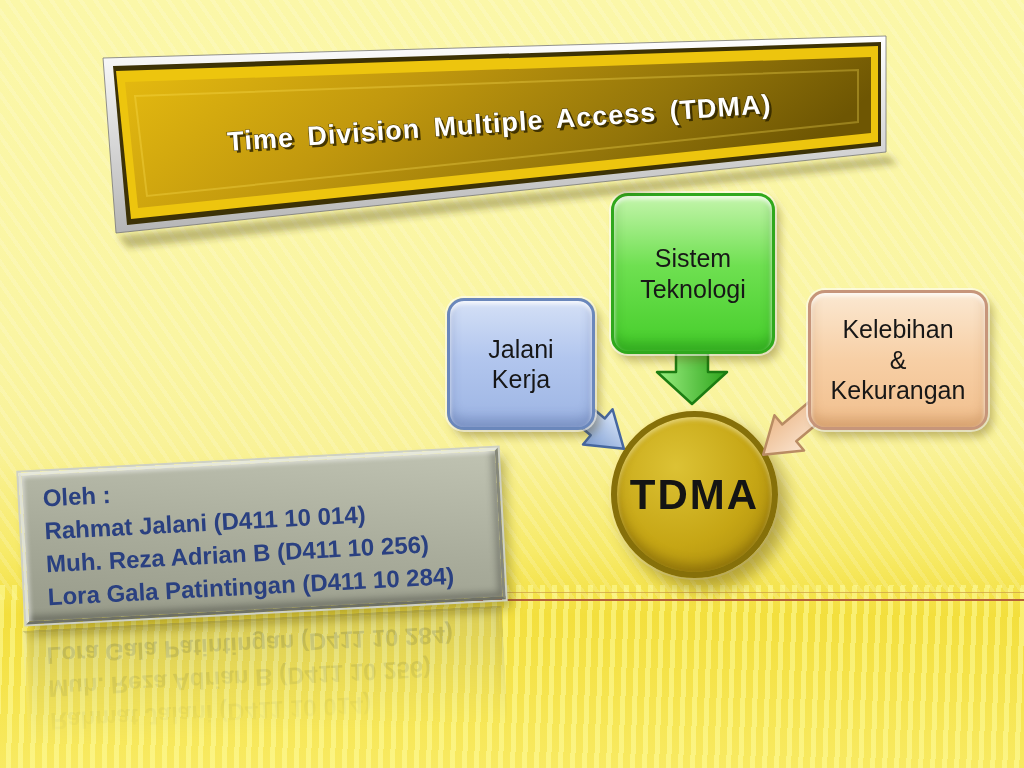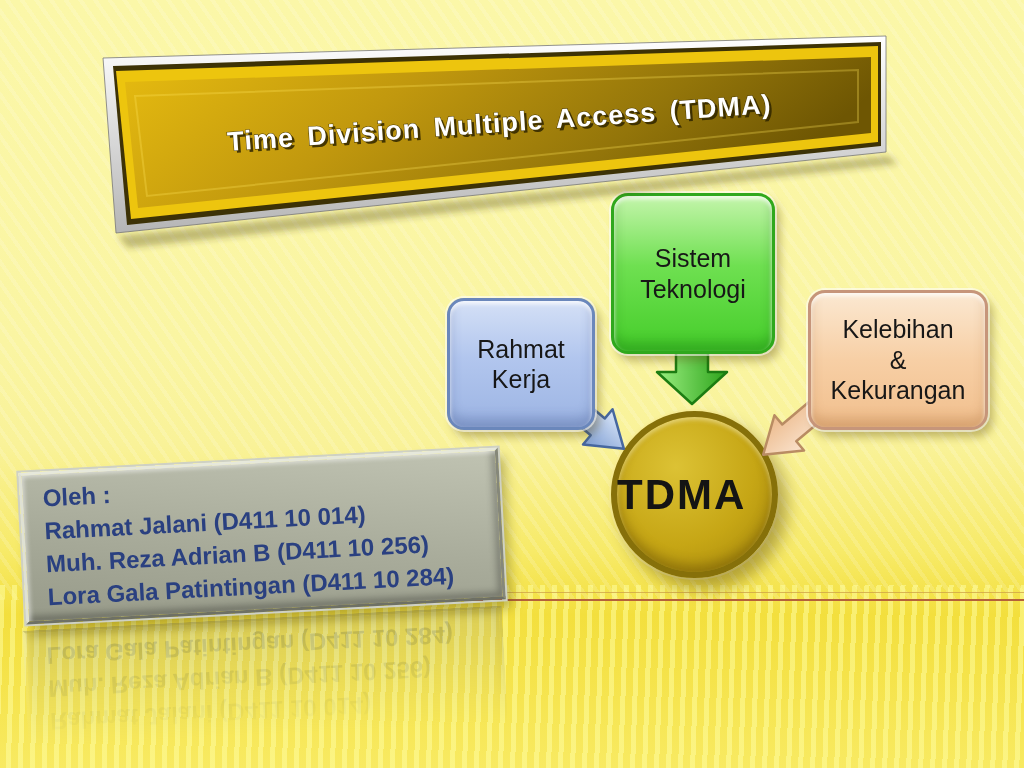--- a/index.html
+++ b/index.html
@@ -18,21 +18,21 @@
   .banner-svg{z-index:6;}
   .arrows-svg{z-index:4;}
   .banner-title{font-family:"Liberation Sans",sans-serif;font-weight:bold;font-size:27px;letter-spacing:1px;word-spacing:5px;}
 
   .tdma-circle{
     position:absolute;left:611px;top:411px;width:167px;height:167px;border-radius:50%;
     border:6px solid #86700a;z-index:3;
     background:radial-gradient(circle at 38% 32%,#dcc234 0%,#c6a615 55%,#a3850a 100%);
     box-shadow:9px 11px 16px rgba(80,60,0,.40),0 0 0 2px rgba(250,238,150,.85),
       inset 0 3px 4px rgba(255,248,200,.5),inset 0 -7px 12px rgba(70,50,0,.35);
-    display:flex;align-items:center;justify-content:flex-start;
+    display:flex;align-items:center;justify-content:center;
   }
   .tdma-circle span{font-size:42px;font-weight:bold;letter-spacing:2px;color:#141414;}
 
   .topic{
     position:absolute;z-index:5;border-radius:17px;border:3px solid;
     display:flex;align-items:center;justify-content:center;text-align:center;
   }
   .topic span{white-space:pre-line;font-size:25px;line-height:1.22;color:#171717;}
   .topic-blue{left:447px;top:298px;width:148px;height:132px;border-color:#6a87bb;
     background:linear-gradient(180deg,#d4e0f6 0%,#b2c6ee 45%,#9cb4e3 100%);
@@ -107,21 +107,21 @@
     <g transform="translate(561,396) rotate(40)">
       <polygon points="0,-11 48,-11 48,-23 82,0 48,23 48,11 0,11" fill="url(#gradBlue)" stroke="#46679f" stroke-width="2.5" stroke-linejoin="round"></polygon>
     </g>
     <polygon points="676,318 708,318 708,372 727,372 692,404 657,372 676,372" fill="url(#gradGreen)" stroke="#1c7d12" stroke-width="2.5" stroke-linejoin="round"></polygon>
     <g transform="translate(826,402) rotate(140)">
       <polygon points="0,-11 48,-11 48,-23 82,0 48,23 48,11 0,11" fill="url(#gradPeach)" stroke="#b98c63" stroke-width="2.5" stroke-linejoin="round"></polygon>
     </g>
   </svg>
 
   <div class="topic topic-blue">
-    <span>Rahmat
+    <span>Jalani
 Kerja</span>
   </div>
   <div class="topic topic-green">
     <span>Sistem
 Teknologi</span>
   </div>
   <div class="topic topic-peach">
     <span>Kelebihan
 &amp;
 Kekurangan</span>

